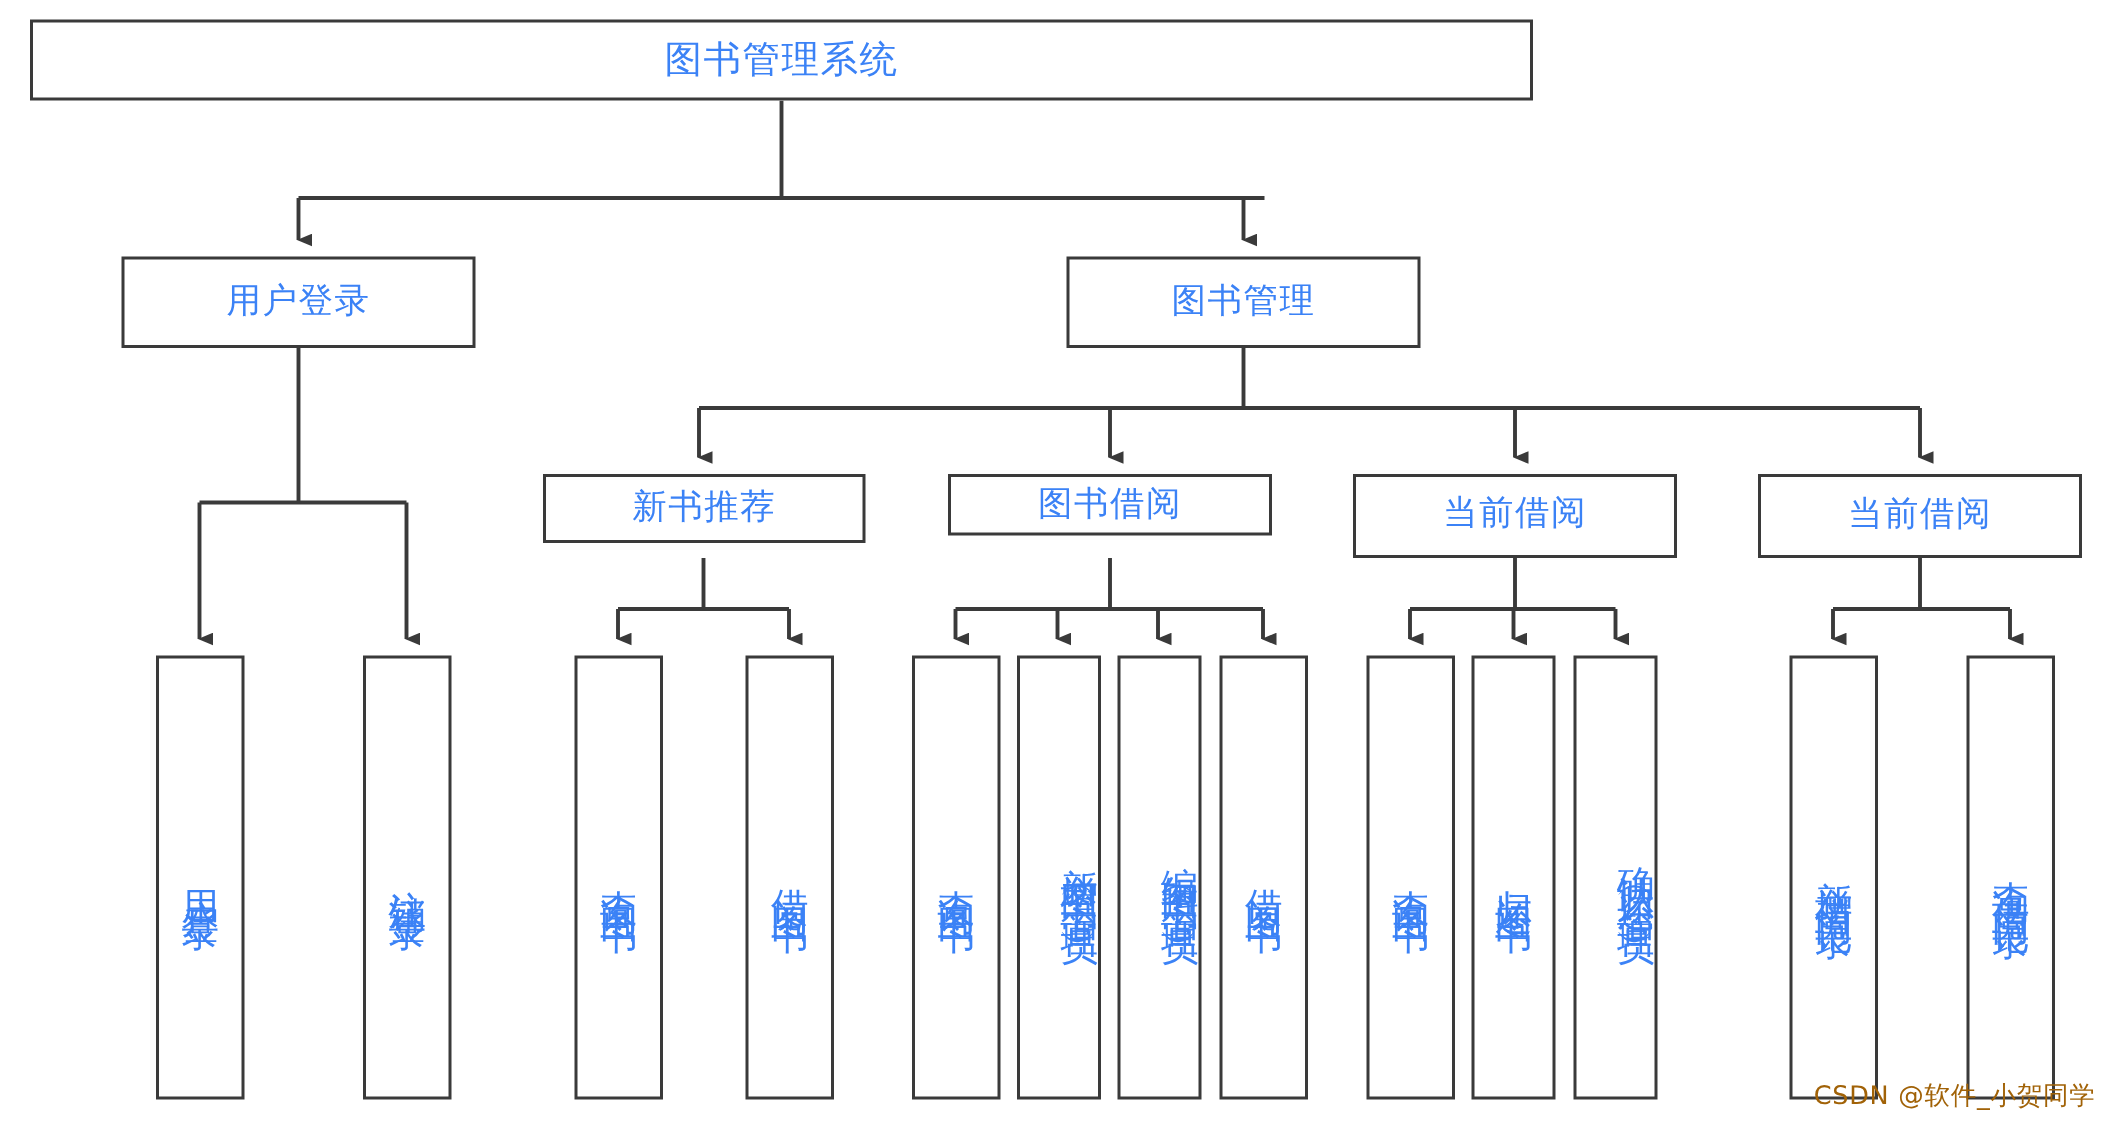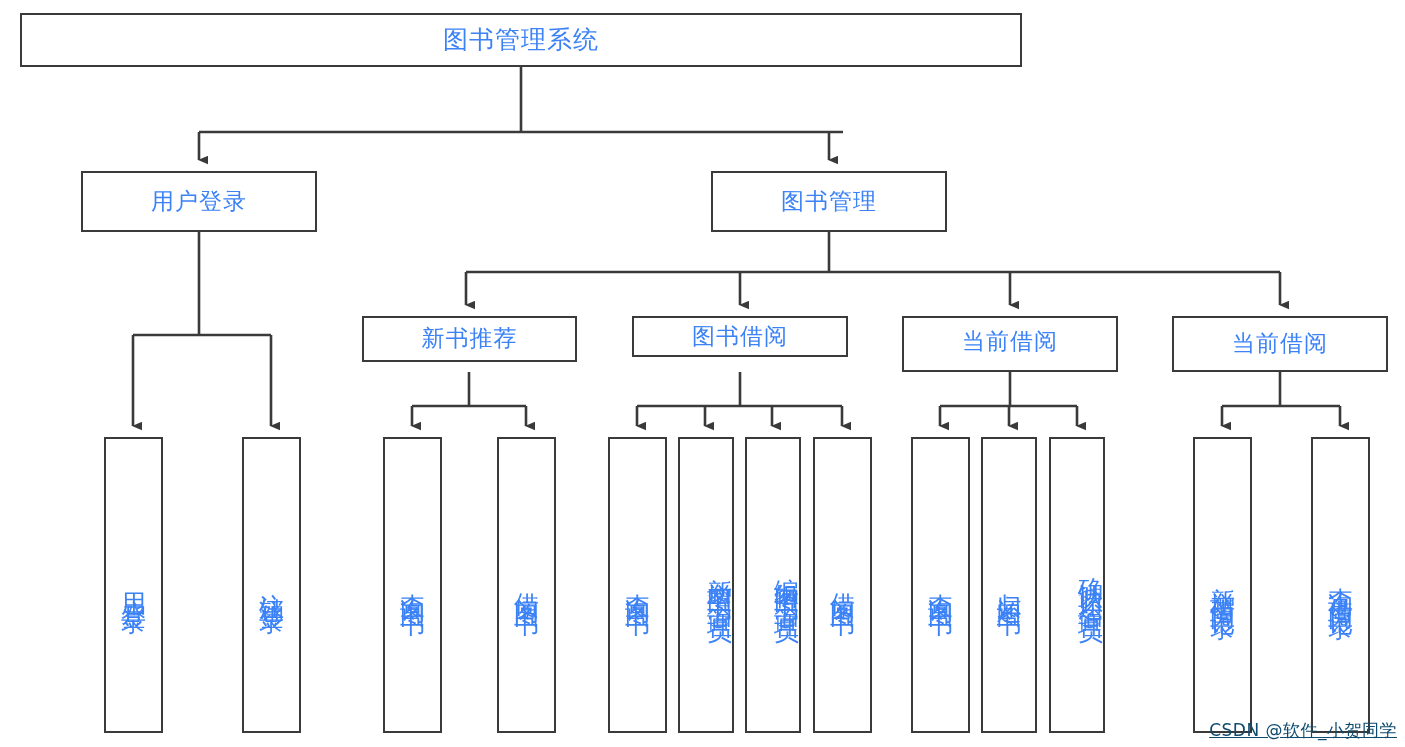--- a/index.html
+++ b/index.html
@@ -55,25 +55,24 @@
     padding: 6px 0;
   }
   .node.vert.top-aligned {
     align-items: flex-start;
   }
   .watermark {
     position: absolute;
     right: 8px;
     bottom: 5px;
     font-size: 17px;
-    color: #0c4a6e;
+    color: #a16207;
     letter-spacing: 0.5px;
     white-space: nowrap;
     user-select: none;
-    text-decoration: underline;
   }
 </style>
 </head>
 <body>
 
 <div id="diagram-root">
 
   <svg class="wires" viewBox="0 0 1405 747">
     <defs>
       <marker id="arrow" markerWidth="9" markerHeight="10" refX="4.2" refY="9" orient="auto" markerUnits="userSpaceOnUse">

